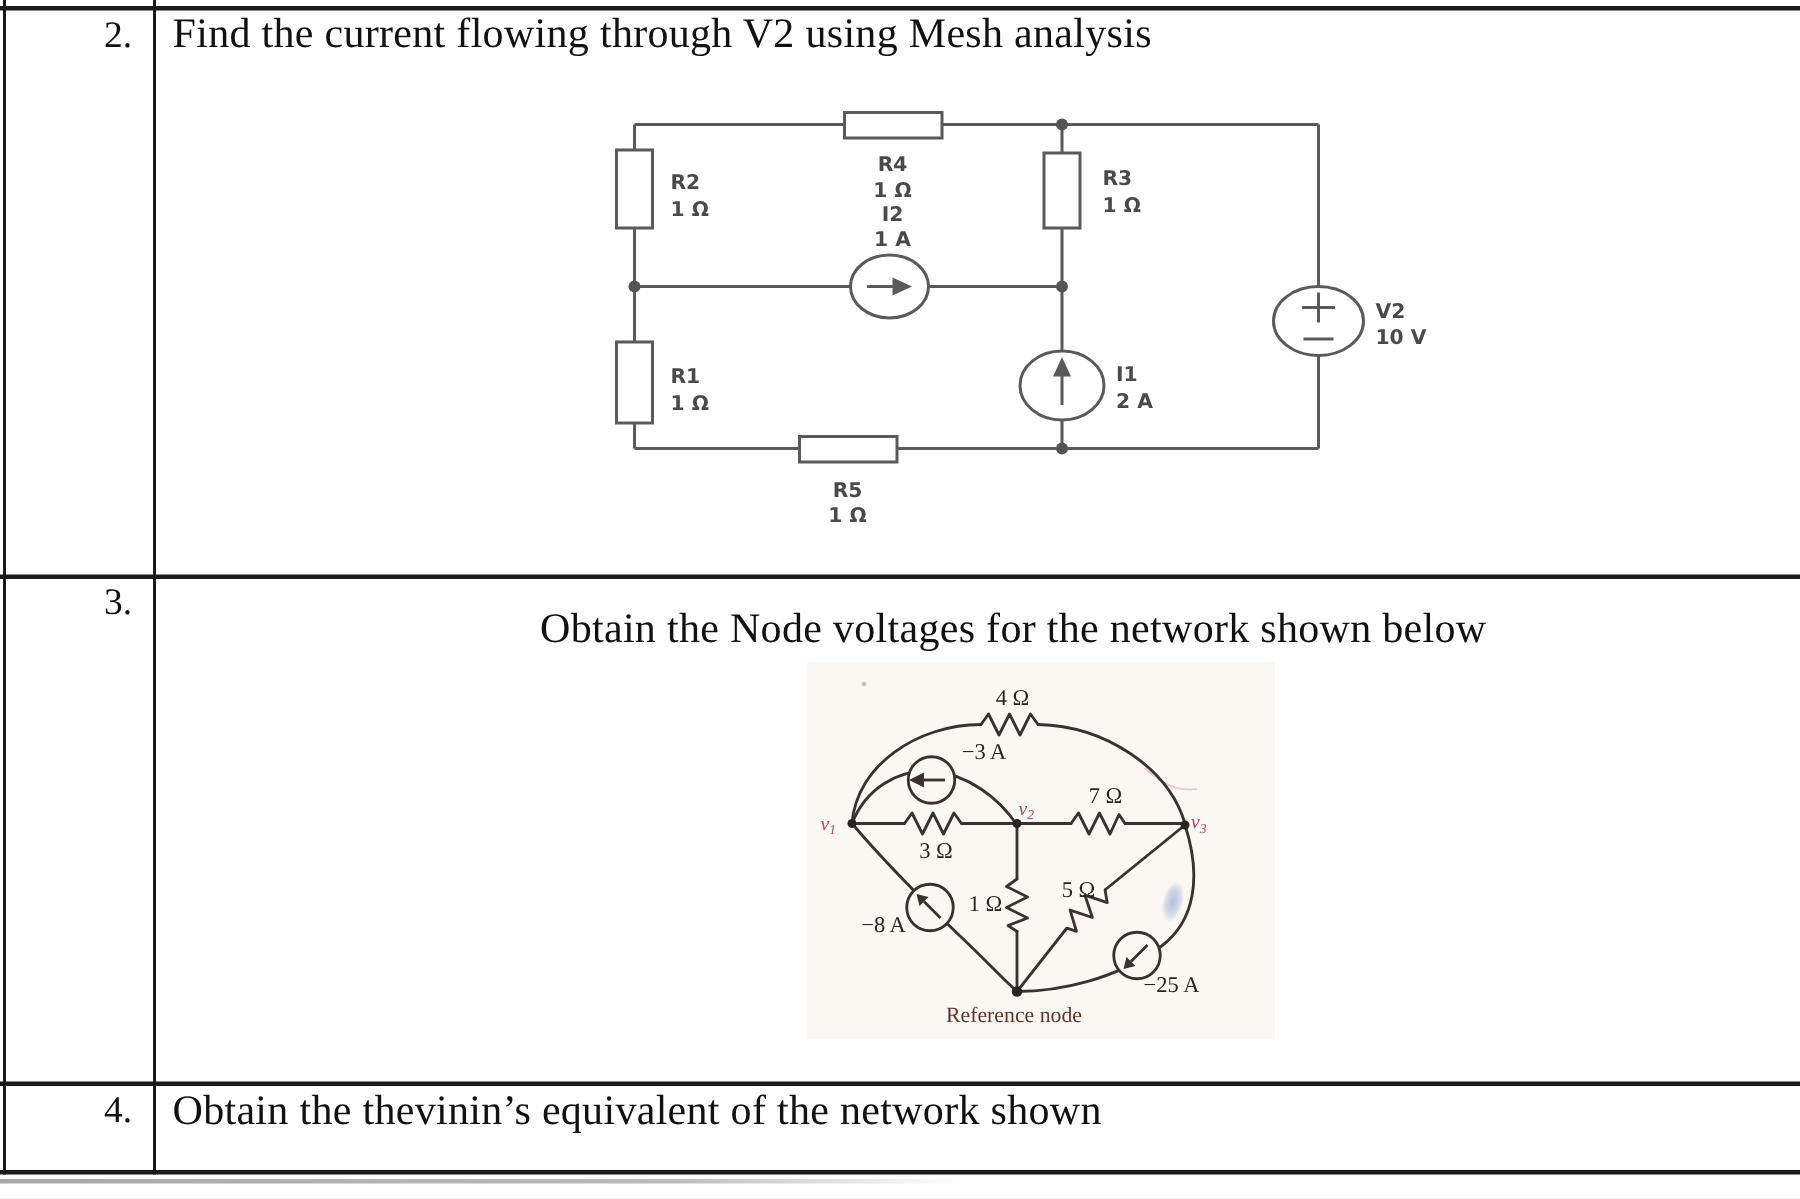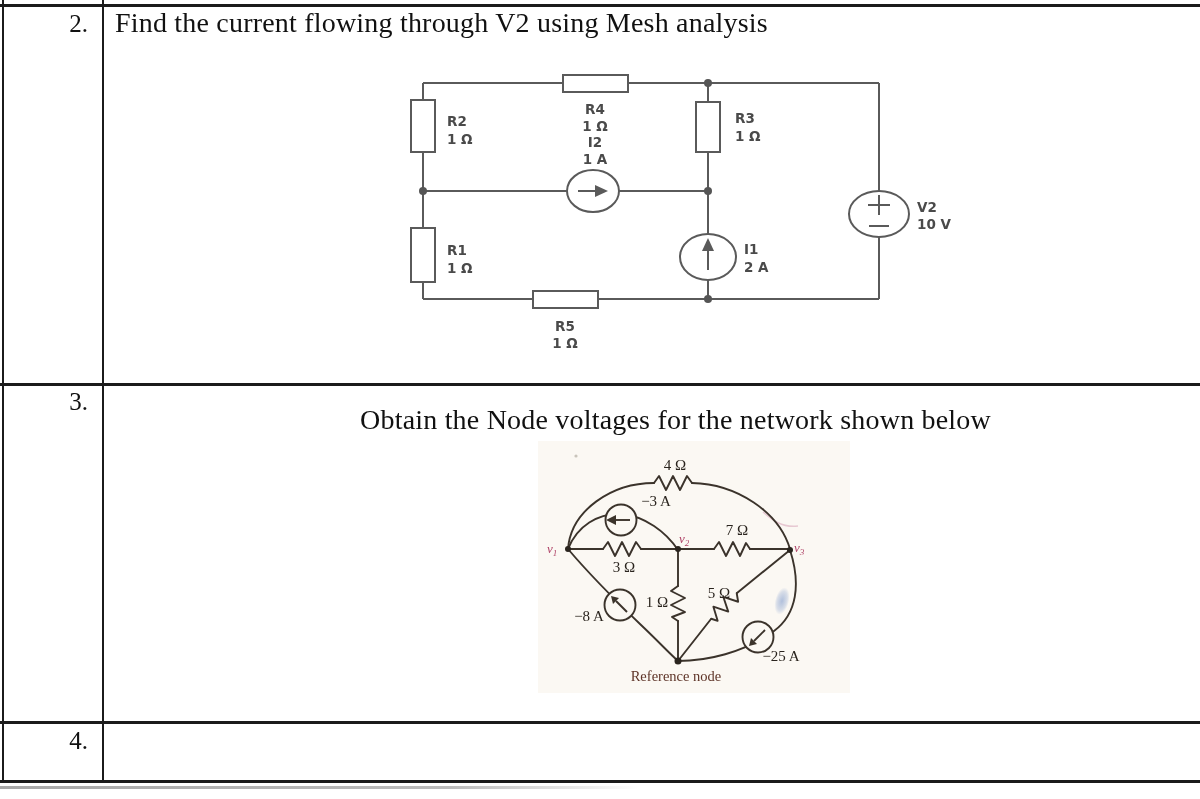--- a/index.html
+++ b/index.html
@@ -39,20 +39,21 @@
   <div class="vline" style="left:2px;top:0;width:2px;height:783px;"></div>
   <div class="vline" style="left:102px;top:0;width:2px;height:783px;"></div>
   <div class="bottom-shadow"></div>
 
   <div class="rownum" style="top:10px;">2.</div>
   <div class="rownum" style="top:388px;">3.</div>
   <div class="rownum" style="top:727px;">4.</div>
 
   <div class="question" style="left:115px;top:9px;">Find the current flowing through V2 using Mesh analysis</div>
   <div class="question q-center" style="top:388px;margin-top:18px;">Obtain the Node voltages for the network shown below</div>
+  <div class="question" style="left:115px;top:727px;">Obtain the thevinin’s equivalent of the network shown</div>
 
   <svg class="fig" style="left:398px;top:60px;" width="557" height="300" viewBox="398 60 557 300">
     <g stroke="#5a5a5a" stroke-width="2" fill="none">
       <path d="M423,83 H879"></path>
       <path d="M423,83 V299"></path>
       <path d="M423,191 H708"></path>
       <path d="M423,299 H879"></path>
       <path d="M708,83 V299"></path>
       <path d="M879,83 V299"></path>
     </g>

